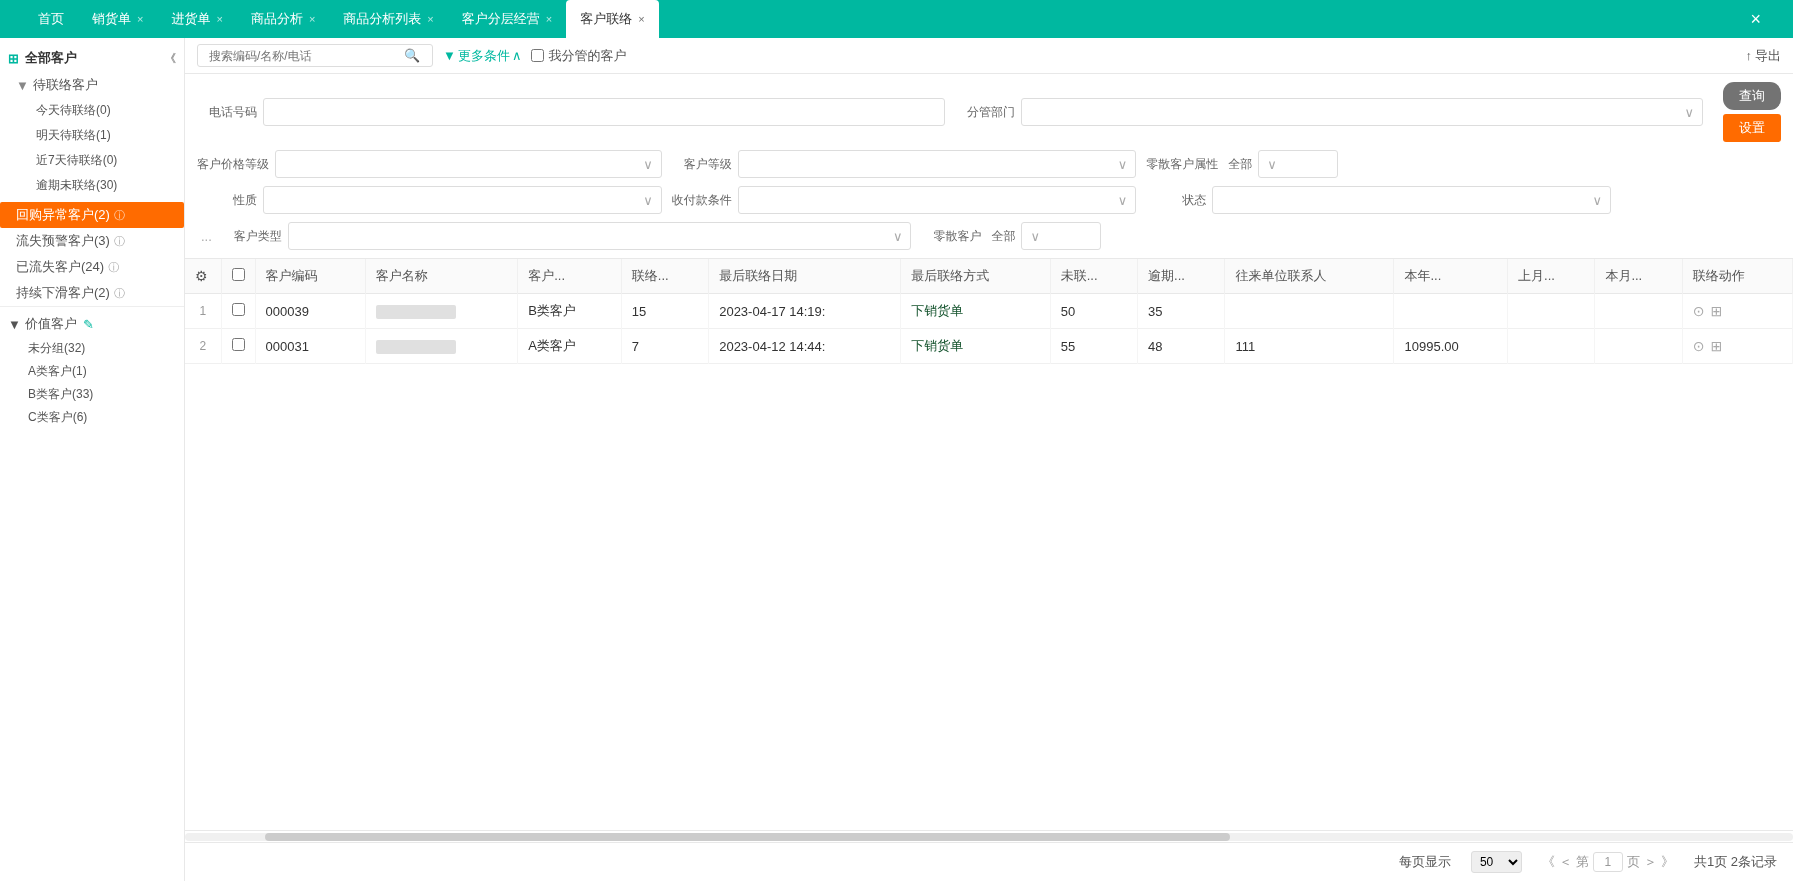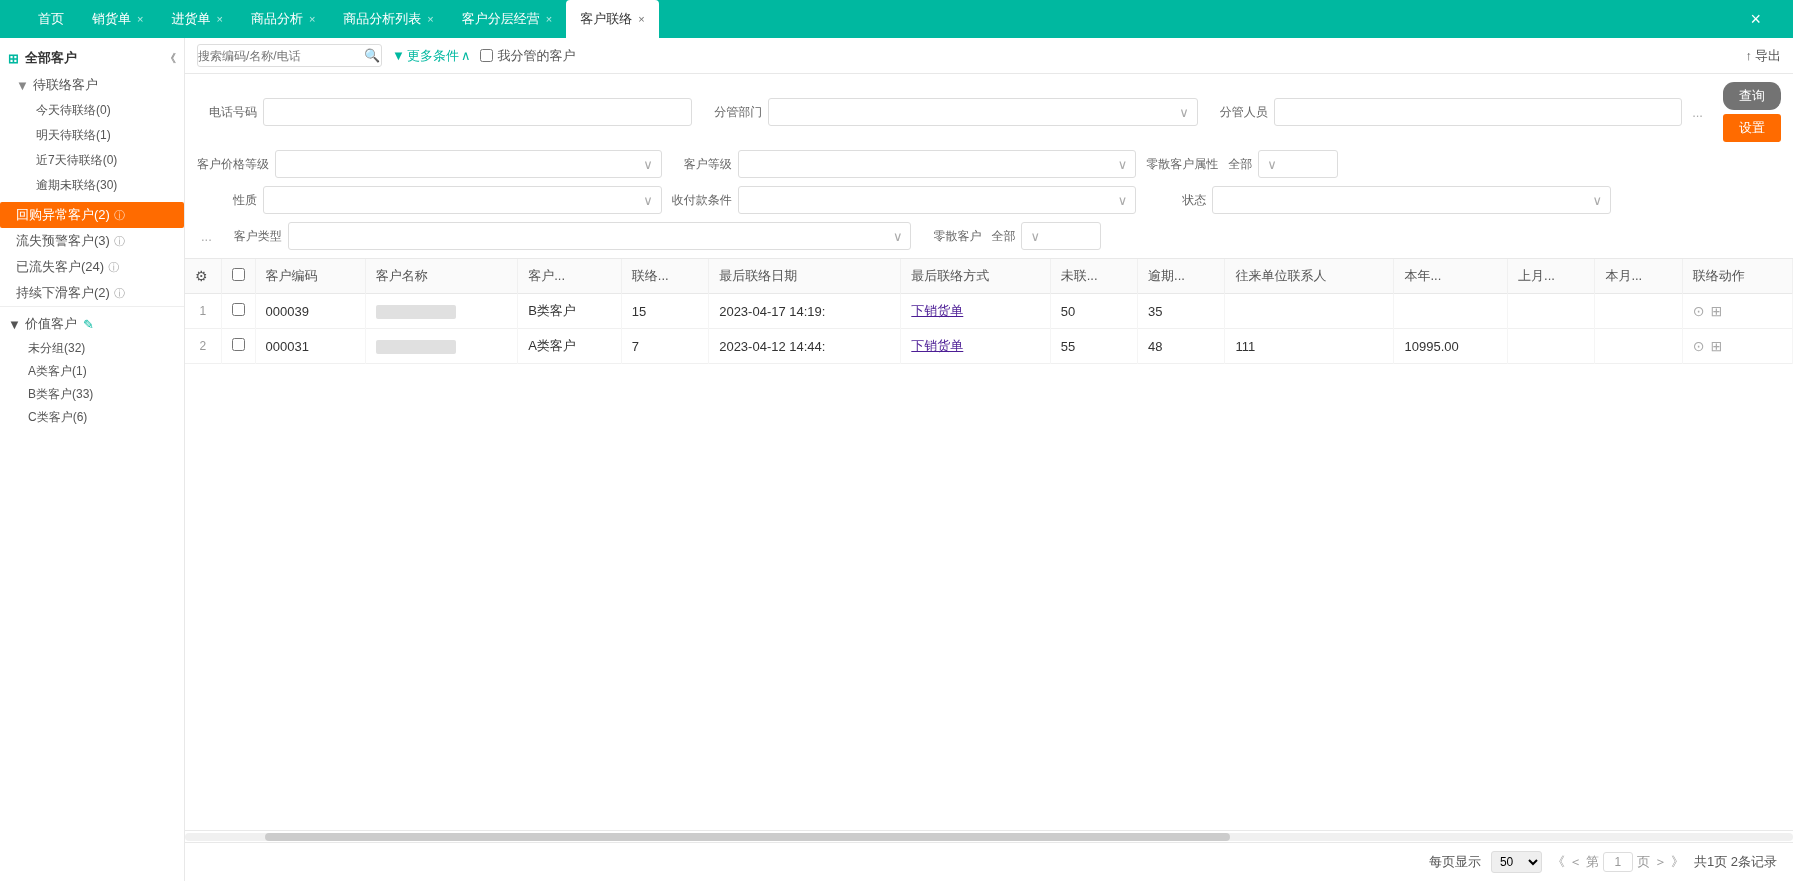--- a/index.html
+++ b/index.html
@@ -103,21 +103,21 @@
 
     
     .filter-bar {
       background: white; padding: 6px 12px;
       border-bottom: 1px solid #e8e8e8;
       display: flex; align-items: center; gap: 10px;
     }
     .filter-bar .search-box {
       display: flex; align-items: center;
       border: 1px solid #ddd; border-radius: 3px;
-      padding: 3px 0; background: white; width: 185px;
+      padding: 3px 11px; background: white; width: 236px;
     }
     .filter-bar .search-box input {
       border: none; outline: none; font-size: 12px; flex: 1;
     }
     .filter-bar .more-filter {
       display: flex; align-items: center; color: #00b8a0;
       cursor: pointer; font-size: 12px; gap: 2px;
     }
     .filter-bar .my-customer {
       display: flex; align-items: center; gap: 4px;
@@ -197,42 +197,42 @@
       font-weight: normal; border-right: 1px solid #f0f0f0;
       white-space: nowrap; position: sticky; top: 0; background: #fafafa;
     }
     tbody tr {
       border-bottom: 1px solid #f0f0f0;
     }
     tbody td {
       padding: 8px 10px; color: #333;
       border-right: 1px solid #f5f5f5; white-space: nowrap;
     }
-    .td-link { color: #4c1d95; text-decoration: underline; cursor: pointer; }
+    .td-link { color: #14532d; cursor: pointer; }
     .td-actions { display: flex; gap: 6px; align-items: center; }
     .td-actions span { cursor: pointer; color: #aaa; font-size: 14px; }
 
     
     .scroll-area {
       height: 12px; background: white; border-top: 1px solid #e8e8e8;
     }
     .scroll-track {
       height: 8px; background: #f0f0f0; margin: 2px 0;
       border-radius: 4px; overflow: hidden;
     }
     .scroll-thumb {
       height: 8px; background: #ccc; border-radius: 4px;
       width: 60%; margin-left: 5%;
     }
 
     
     .pagination {
       display: flex; align-items: center; justify-content: flex-end;
       padding: 8px 16px; background: white; border-top: 1px solid #e8e8e8;
-      gap: 10px; font-size: 12px; color: #555;
+      gap: 20px; font-size: 12px; color: #555;
     }
     .pagination .page-size-select {
       border: 1px solid #ddd; border-radius: 3px; padding: 2px 4px;
       font-size: 12px;
     }
     .pagination .page-nav {
       display: flex; align-items: center; gap: 4px;
     }
     .pagination .page-nav span { cursor: pointer; color: #999; }
     .pagination .page-num {
@@ -371,27 +371,20 @@
         <div class="filter-item">
           <span class="filter-label">电话号码</span>
           <input class="filter-input" type="text" style="">
         </div>
         <div class="filter-item">
           <span class="filter-label">分管部门</span>
           <div class="filter-select">
             <span class="filter-select-text"></span>
             <span class="chevron">∨</span>
           </div>
-        </div>
-        <div class="filter-item">
-          <span class="filter-label">分管人员</span>
-          <div class="filter-select" style="flex:1;">
-            <span class="filter-select-text"></span>
-          </div>
-          <span class="more-dots">...</span>
         </div>
         <div class="action-btns">
           <button class="btn-query">查询</button>
           <button class="btn-settings">设置</button>
         </div>
       </div>
 
       <div class="filter-row">
         <div class="filter-item">
           <span class="filter-label">客户价格等级</span>

